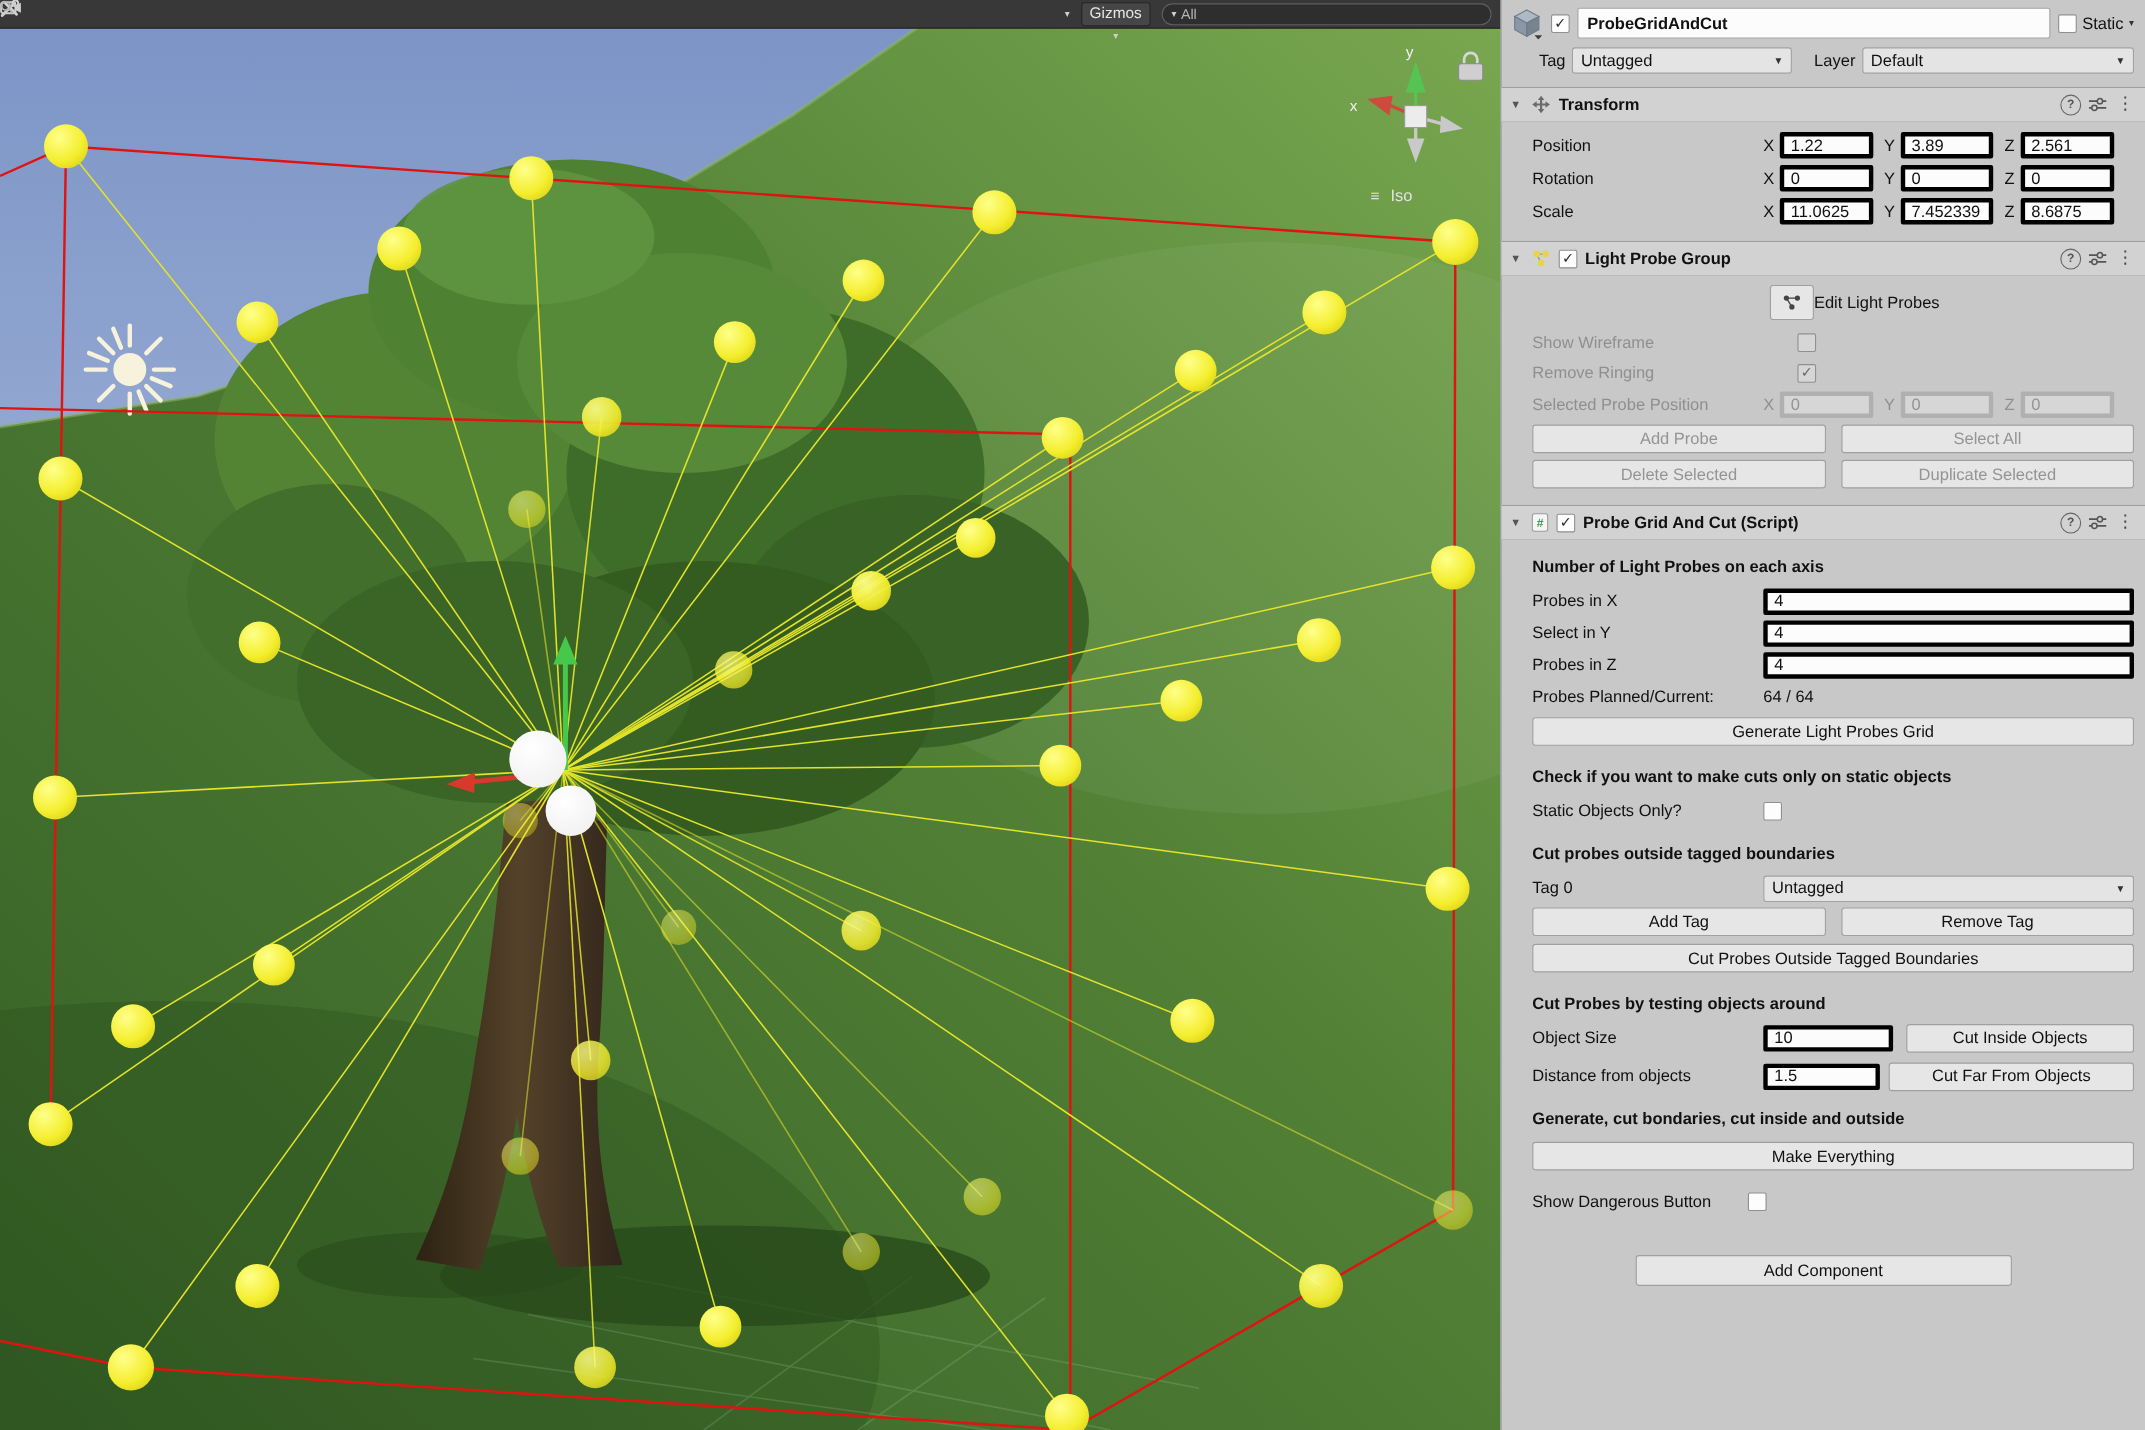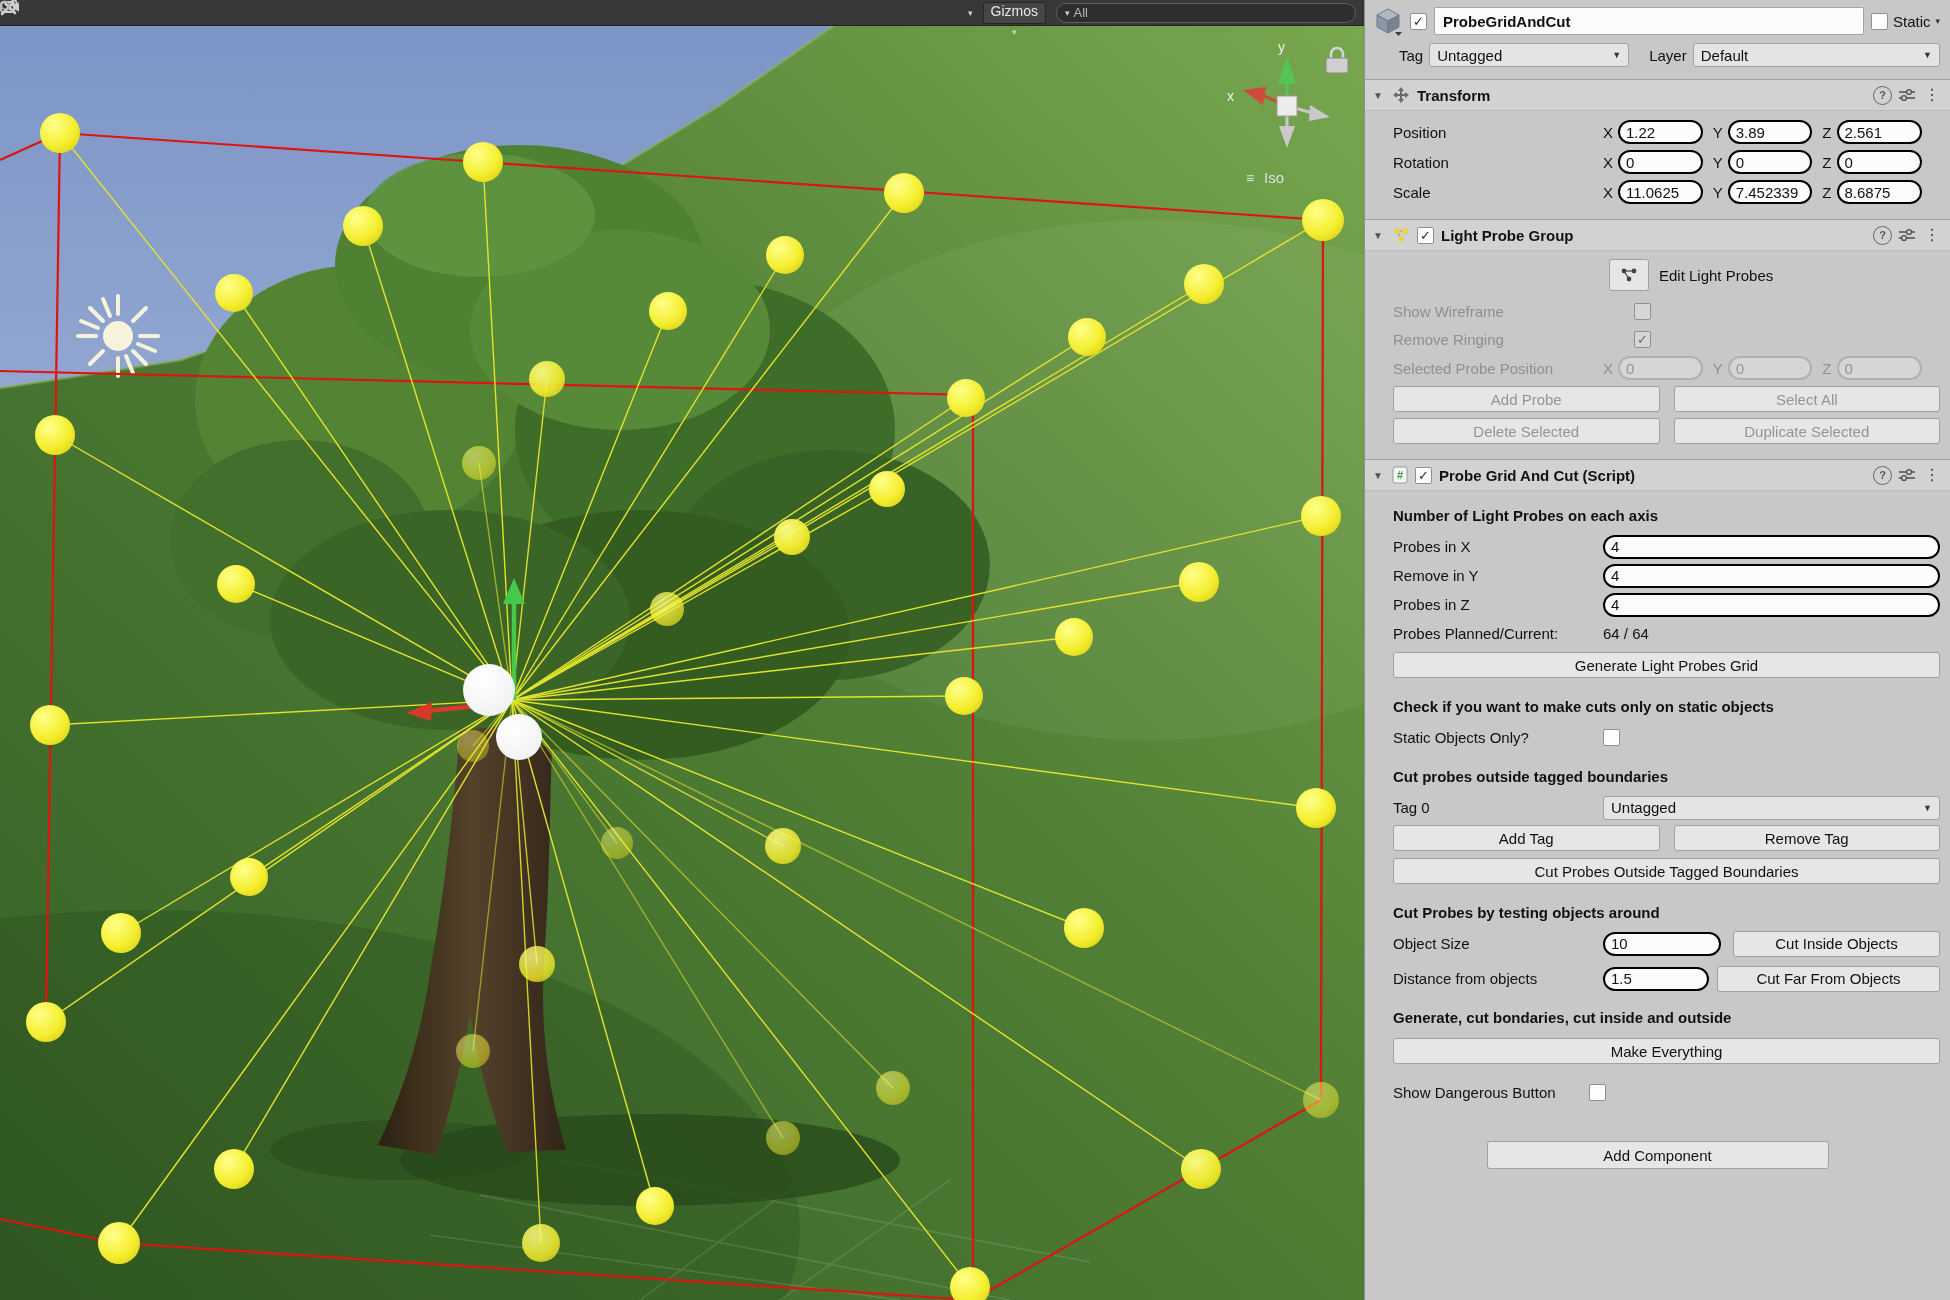--- a/index.html
+++ b/index.html
@@ -46,21 +46,21 @@
   .chead .spacer{flex:1;}
   .qicon{width:17px;height:17px;border:1px solid #666;border-radius:50%;color:#555;font-size:11px;
     display:flex;align-items:center;justify-content:center;font-weight:bold;}
   .kebab{color:#444;font-size:16px;line-height:1;padding:0 2px;}
 
   .cb{width:17px;height:17px;background:#fdfdfd;border:1px solid #909090;border-radius:2px;
     box-sizing:border-box;display:inline-flex;align-items:center;justify-content:center;
     font-size:13px;color:#2b2b2b;flex:0 0 auto;}
   .cb.checked::after{content:"✓";font-weight:bold;}
 
-  .fld{height:24px;background:#fcfcfc;border:2px solid #000000;border-radius:12px;display:flex;
+  .fld{height:24px;background:#fcfcfc;border:4px solid #000000;border-radius:2px;display:flex;
     align-items:center;padding:0 6px;box-sizing:border-box;}
   .fld.dis{background:#d6d6d6;color:#949494;border-color:#b0b0b0;}
   .btn{height:26px;background:#e6e6e6;border:1px solid #a0a0a0;border-radius:3px;display:flex;
     align-items:center;justify-content:center;box-sizing:border-box;}
   .btn.dis{color:#949494;}
   .dis-label{color:#8f8f8f;}
 
   .vrow{display:flex;align-items:center;height:30px;padding:0 28px 0 28px;}
   .vrow .rlabel{width:210px;flex:0 0 auto;}
   .axes{display:flex;flex:1;align-items:center;gap:10px;}
@@ -70,21 +70,21 @@
   .lrow{display:flex;align-items:center;height:28px;padding:0 10px 0 28px;gap:31px;}
   .lrow .llabel{width:210px;flex:0 0 auto;}
   .frow{display:flex;align-items:center;height:29px;padding:0 10px 0 28px;}
   .frow .flabel{width:210px;flex:0 0 auto;}
   .frow .fld{flex:1;}
   .btn-pair{display:flex;gap:14px;padding:3px 10px 3px 28px;}
   .btn-pair .btn{flex:1;}
   .btn-full{padding:4px 10px 4px 28px;}
   .btn-full .btn{width:100%;}
   .sect{font-weight:bold;padding:0 10px 0 28px;margin:16px 0 8px 0;}
-  .edit-probes-row{display:flex;align-items:center;gap:10px;padding:8px 10px 6px 244px;}
+  .edit-probes-row{display:flex;align-items:center;padding:8px 10px 6px 244px;}
   .icon-btn{width:38px;height:30px;background:#e6e6e6;border:1px solid #a0a0a0;border-radius:3px;
     display:flex;align-items:center;justify-content:center;}
   .addcomp-wrap{display:flex;justify-content:center;margin-top:34px;}
   .addcomp{width:342px;height:28px;}
 </style>
 </head>
 <body>
 
 <div id="app">
 
@@ -516,21 +516,21 @@
       </svg>
       <span class="kebab">⋮</span>
     </div>
 
     <div class="sect">Number of Light Probes on each axis</div>
     <div class="frow">
         <span class="flabel">Probes in X</span>
         <span class="fld">4</span>
       </div>
     <div class="frow">
-        <span class="flabel">Remove in Y</span>
+        <span class="flabel">Select in Y</span>
         <span class="fld">4</span>
       </div>
     <div class="frow">
         <span class="flabel">Probes in Z</span>
         <span class="fld">4</span>
       </div>
     <div class="frow">
         <span class="flabel">Probes Planned/Current:</span>
         <span>64 / 64</span>
       </div>

